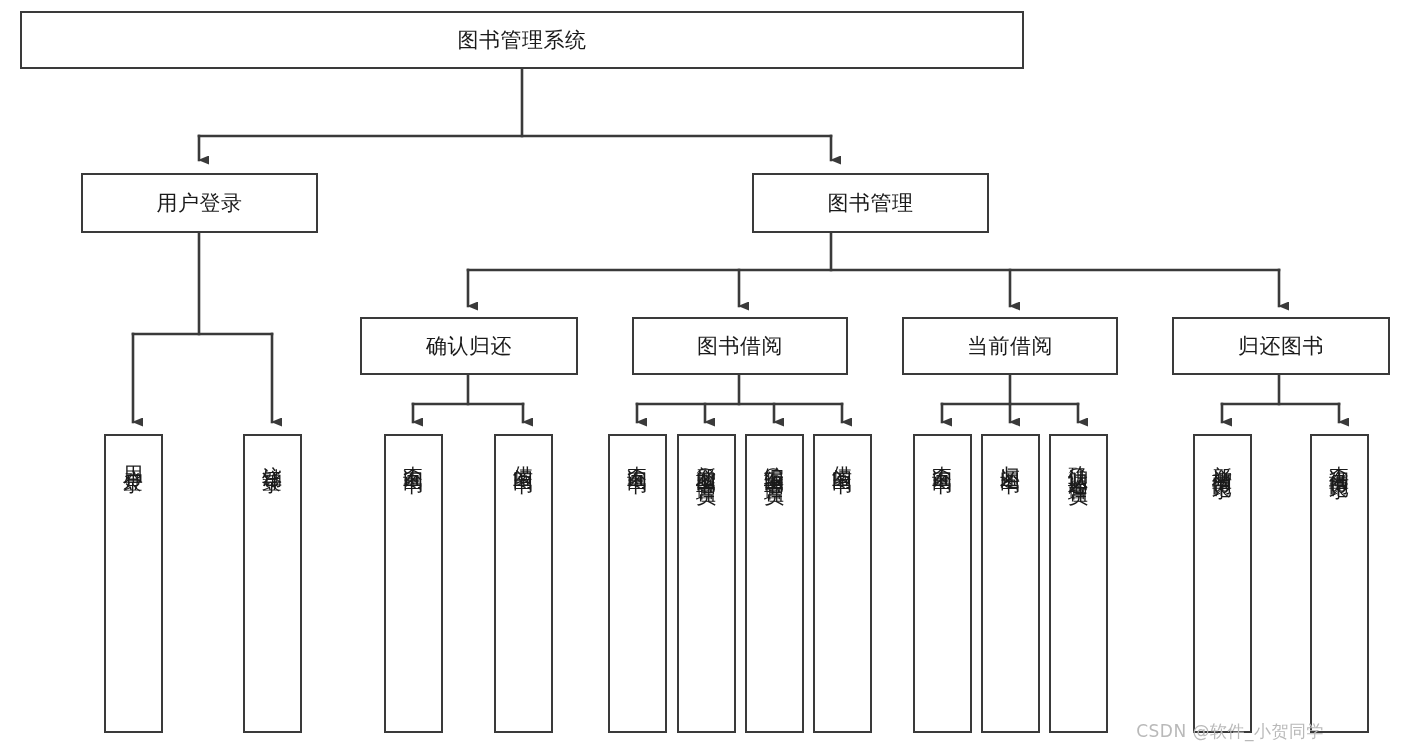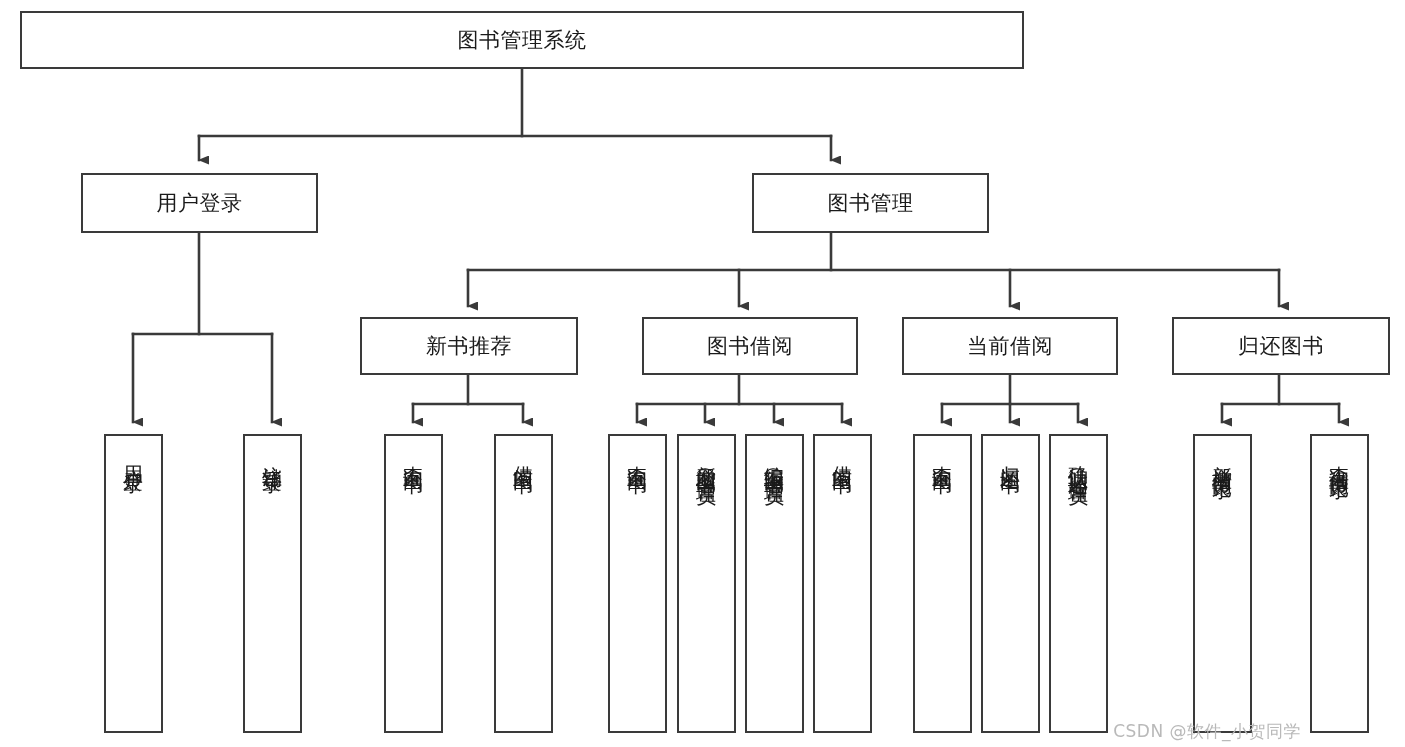--- a/index.html
+++ b/index.html
@@ -12,20 +12,21 @@
     font-family: "DejaVu Sans", "Liberation Sans", sans-serif;
     width: 1405px;
     height: 747px;
     overflow: hidden;
   }
   #diagram-root {
     position: relative;
     width: 1307px;
     height: 747px;
     background: #ffffff;
+    padding-left: 23px;
   }
   svg.diagram-canvas {
     position: absolute;
     left: 0;
     top: 0;
     width: 1405px;
     height: 747px;
     display: block;
   }
   .node-box {
@@ -134,24 +135,24 @@
 
   <div class="node-box" style="left:81px; top:173px; width:237px; height:60px;">
     <span class="node-label">用户登录</span>
   </div>
 
   <div class="node-box" style="left:712px; top:173px; width:237px; height:60px;margin-left:40px;">
     <span class="node-label">图书管理</span>
   </div>
 
   <div class="node-box" style="left:360px; top:317px; width:218px; height:58px;">
-    <span class="node-label">新书推荐</span>
-  </div>
-
-  <div class="node-box" style="left:632px; top:317px; width:216px; height:58px;margin-left:10px;">
+    <span class="node-label">确认归还</span>
+  </div>
+
+  <div class="node-box" style="left:632px; top:317px; width:216px; height:58px;">
     <span class="node-label">图书借阅</span>
   </div>
 
   <div class="node-box" style="left:902px; top:317px; width:216px; height:58px;align-items:center;">
     <span class="node-label">当前借阅</span>
   </div>
 
   <div class="node-box" style="left:1172px; top:317px; width:218px; height:58px;">
     <span class="node-label">归还图书</span>
   </div>

